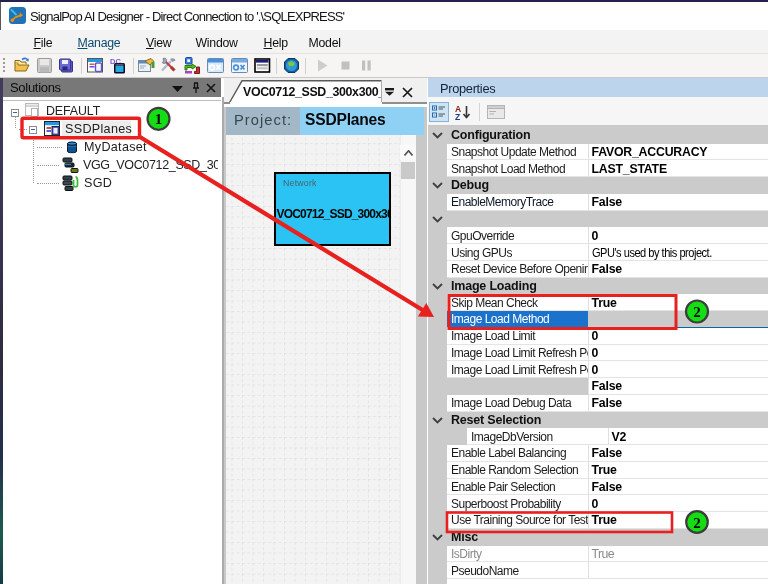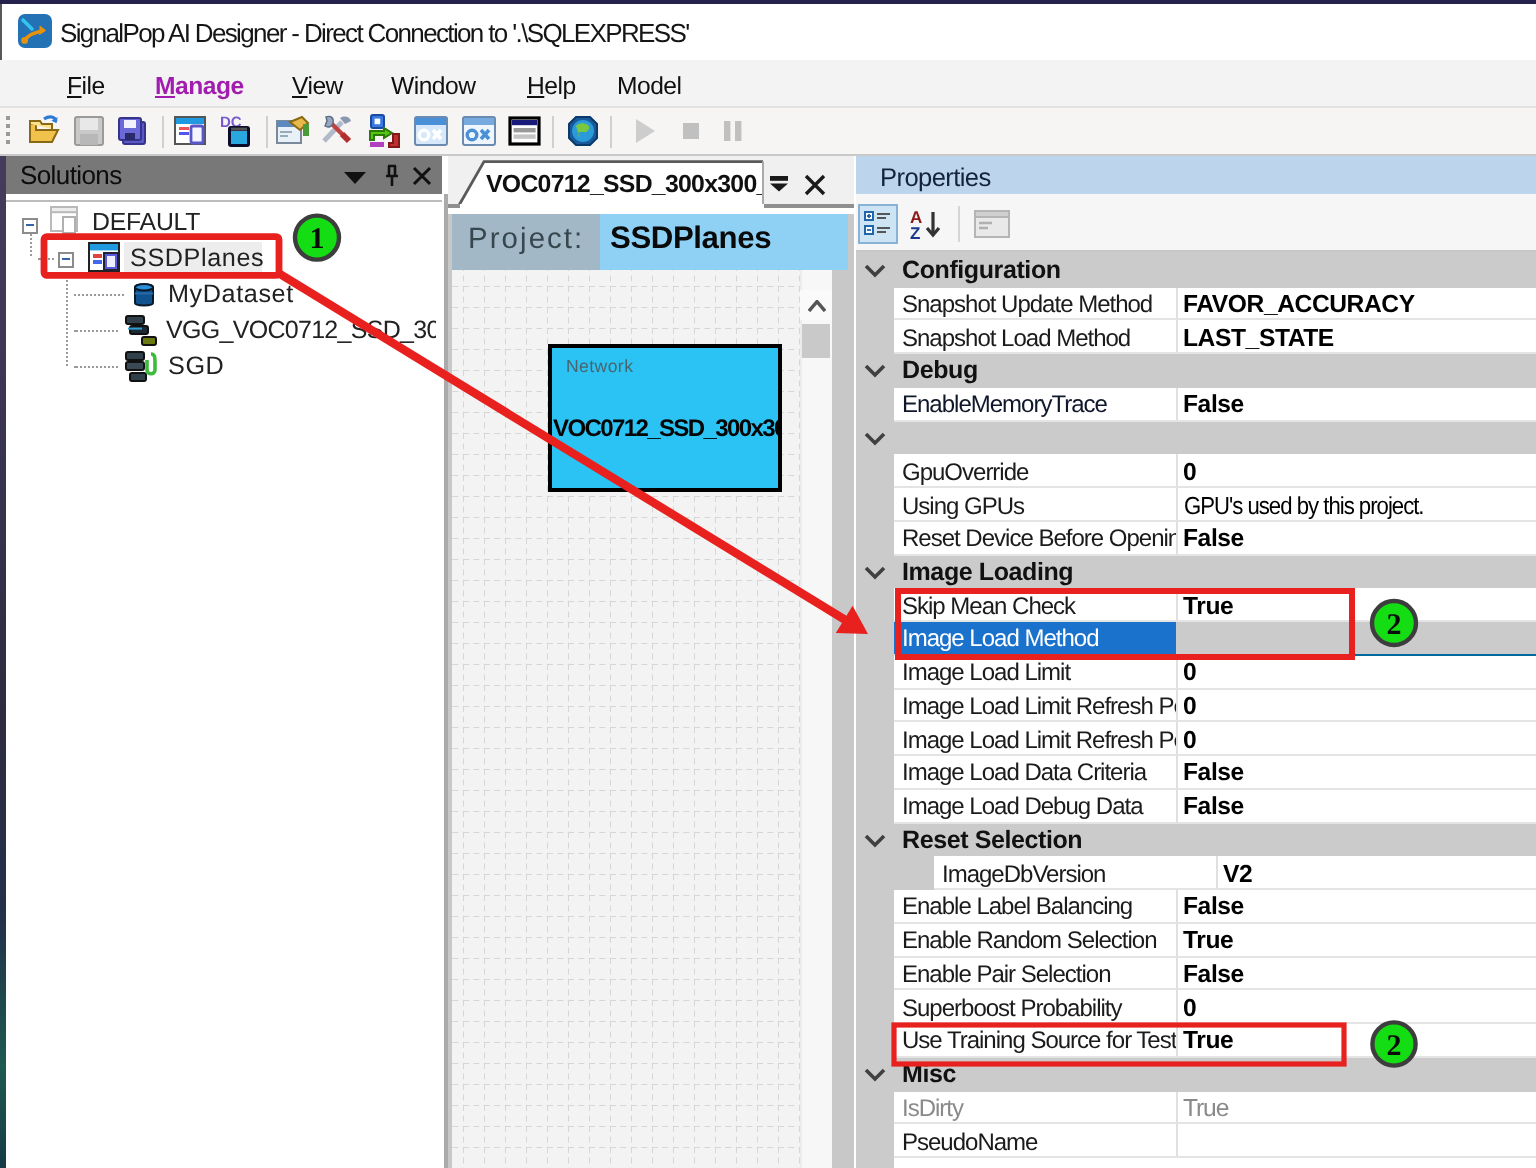--- a/index.html
+++ b/index.html
@@ -15,21 +15,21 @@
  <rect x="0" y="0" width="17" height="17" rx="3.5" fill="#2272b5"></rect>
  <path d="M2.5 3 L7 7.5" stroke="#35c3ef" stroke-width="1.8" fill="none" stroke-linecap="round"></path>
  <path d="M3.5 13 C6 9.5, 9 9.5, 12.5 8.2" stroke="#e8920c" stroke-width="1.8" fill="none" stroke-linecap="round"></path>
  <path d="M10.8 5.6 L14 8.2 L10.6 10.6 Z" fill="#e8920c"></path>
  <circle cx="3.3" cy="13.2" r="1.7" fill="#e8920c"></circle>
 </svg>
 <div class="abs" style="left:30px;top:8.5px;font-size:13px;color:#151515;letter-spacing:-0.82px;">SignalPop AI Designer - Direct Connection to '.\SQLEXPRESS'</div>
 
 <div class="abs" style="left:0;top:30px;width:768px;height:23px;background:#f3f3f3;"></div>
 <div class="abs" style="left:33.5px;top:35.5px;font-size:12.3px;color:#101010;letter-spacing:-0.25px;"><u>F</u>ile</div>
-<div class="abs" style="left:77.5px;top:35.5px;font-size:12.3px;color:#a21caf;letter-spacing:-0.25px;font-weight:bold;"><u>M</u>anage</div>
+<div class="abs" style="left:77.5px;top:35.5px;font-size:12.3px;color:#0c4a6e;letter-spacing:-0.25px;"><u>M</u>anage</div>
 <div class="abs" style="left:146px;top:35.5px;font-size:12.3px;color:#101010;letter-spacing:-0.25px;"><u>V</u>iew</div>
 <div class="abs" style="left:195.5px;top:35.5px;font-size:12.3px;color:#101010;letter-spacing:-0.25px;">Window</div>
 <div class="abs" style="left:263.5px;top:35.5px;font-size:12.3px;color:#101010;letter-spacing:-0.25px;"><u>H</u>elp</div>
 <div class="abs" style="left:308.5px;top:35.5px;font-size:12.3px;color:#101010;letter-spacing:-0.25px;">Model</div>
 
 <div class="abs" style="left:0;top:53px;width:768px;height:25px;background:#f6f5f4;border-top:1px solid #e2e2e2;border-bottom:1px solid #c9c9c9;"></div>
 <div class="abs" style="left:3px;top:58px;width:2px;height:16px;background-image:repeating-linear-gradient(#999 0 2px,#f6f5f4 2px 4px);"></div>
 <svg class="abs" style="left:14px;top:57px" width="17" height="17" viewBox="0 0 17 17">
       <path d="M1 5 L1 14 L12 14 L15 8 L4 8 L4 5 Z" fill="#f0c24c" stroke="#8a6914" stroke-width="1"></path>
       <path d="M1 5 L1 3.5 L6 3.5 L7 5 L12 5 L12 7.5" fill="#fce28f" stroke="#8a6914" stroke-width="1"></path>
@@ -383,23 +383,20 @@
       <div style="position:absolute;left:0;top:0;width:19px;height:100%;background:#cbcbcb;"></div>
       <div style="position:absolute;left:19px;top:0;width:141px;height:100%;background:#fff;border-bottom:1px solid #e4e4e4;overflow:hidden;">
         <div style="position:absolute;left:4px;top:1.4px;font-size:12px;color:#1b1b1b;white-space:nowrap;letter-spacing:-0.5px;">Image Load Limit Refresh Per</div>
       </div>
       <div style="position:absolute;left:160px;top:0;width:180px;height:100%;background:#fff;border-bottom:1px solid #e4e4e4;border-left:1px solid #e0e0e0;overflow:hidden;">
         <div style="position:absolute;left:2.5px;top:1.4px;font-size:12.3px;font-weight:bold;color:#000;white-space:nowrap;letter-spacing:-0.2px;">0</div>
       </div>
     </div>
 <div style="position:absolute;left:428px;top:378.1px;width:340px;height:16.75px;">
       <div style="position:absolute;left:0;top:0;width:19px;height:100%;background:#cbcbcb;"></div>
-      <div style="position:absolute;left:19px;top:0;width:141px;height:100%;background:#fff;border-bottom:1px solid #e4e4e4;overflow:hidden;">
-        <div style="position:absolute;left:4px;top:1.4px;font-size:12px;color:#1b1b1b;white-space:nowrap;letter-spacing:-0.5px;">Image Load Data Criteria</div>
-      </div>
       <div style="position:absolute;left:160px;top:0;width:180px;height:100%;background:#fff;border-bottom:1px solid #e4e4e4;border-left:1px solid #e0e0e0;overflow:hidden;">
         <div style="position:absolute;left:2.5px;top:1.4px;font-size:12.3px;font-weight:bold;color:#000;white-space:nowrap;letter-spacing:-0.2px;">False</div>
       </div>
     </div>
 <div style="position:absolute;left:428px;top:394.9px;width:340px;height:16.75px;">
       <div style="position:absolute;left:0;top:0;width:19px;height:100%;background:#cbcbcb;"></div>
       <div style="position:absolute;left:19px;top:0;width:141px;height:100%;background:#fff;border-bottom:1px solid #e4e4e4;overflow:hidden;">
         <div style="position:absolute;left:4px;top:1.4px;font-size:12px;color:#1b1b1b;white-space:nowrap;letter-spacing:-0.5px;">Image Load Debug Data</div>
       </div>
       <div style="position:absolute;left:160px;top:0;width:180px;height:100%;background:#fff;border-bottom:1px solid #e4e4e4;border-left:1px solid #e0e0e0;overflow:hidden;">

